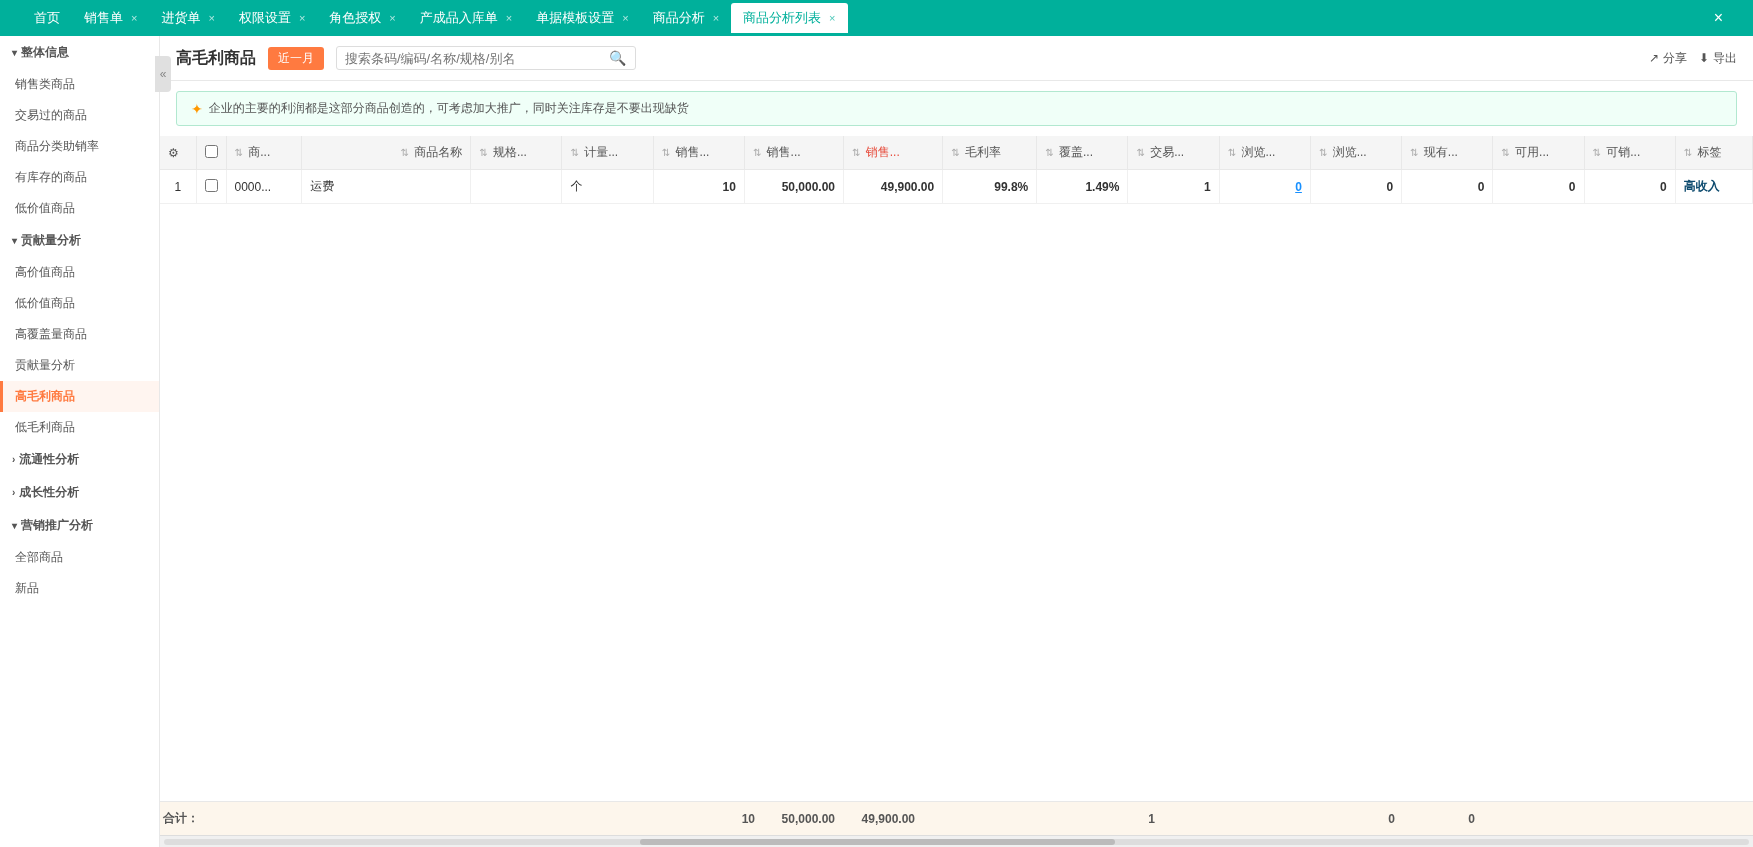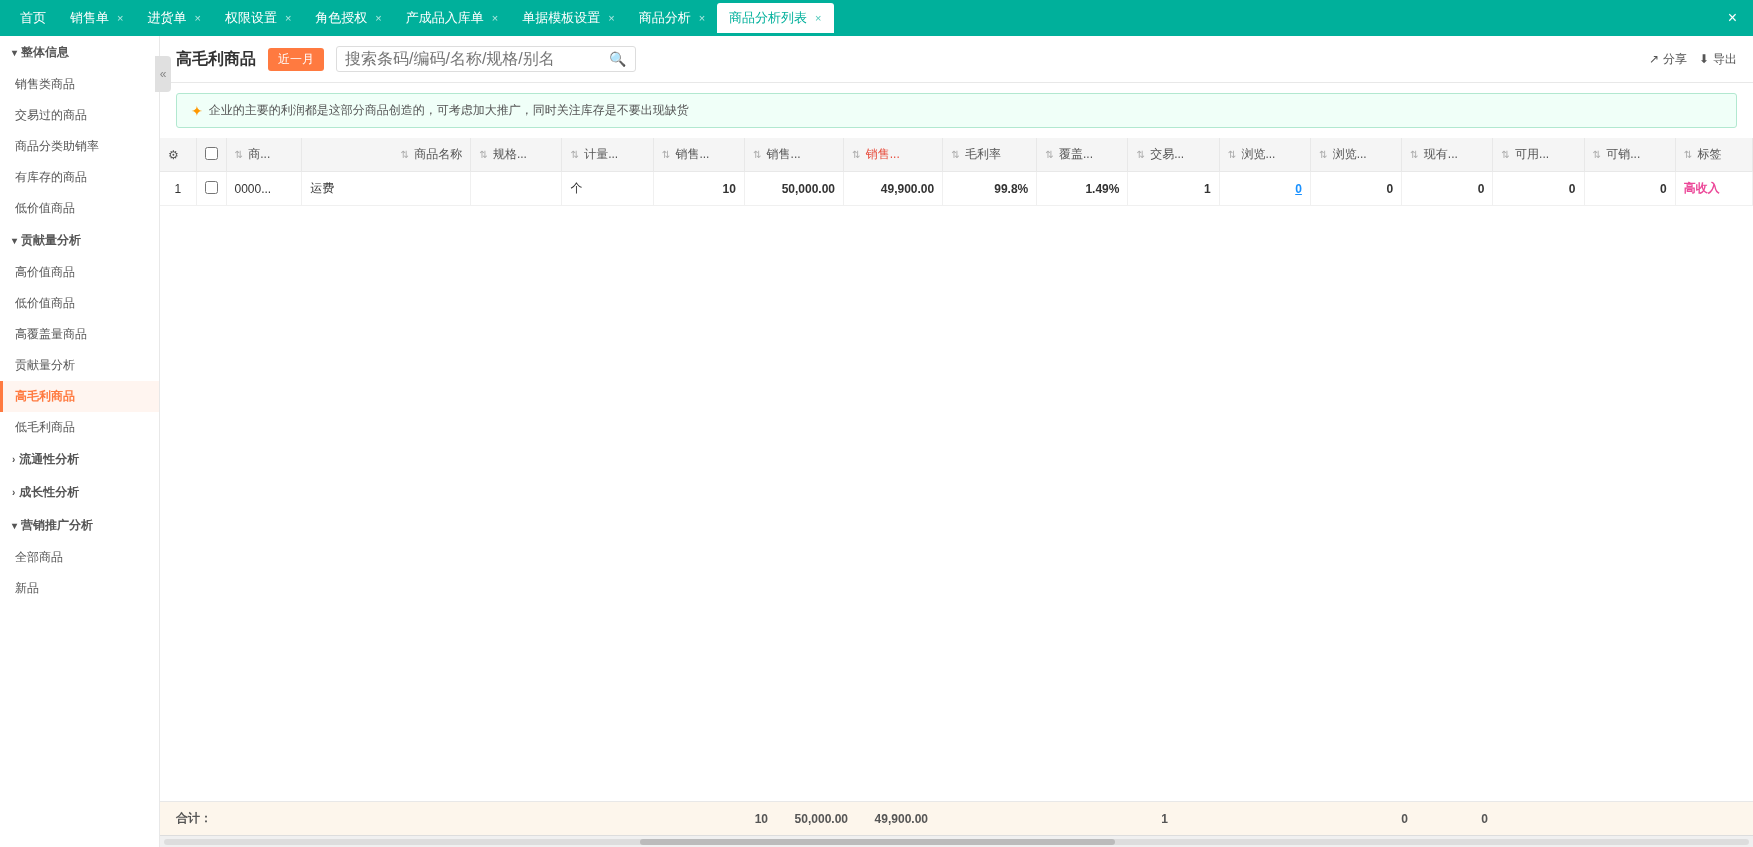--- a/index.html
+++ b/index.html
@@ -4,21 +4,21 @@
   <style>
     * { box-sizing: border-box; margin: 0; padding: 0; font-family: 'Microsoft YaHei', Arial, sans-serif; }
     body { background: #f5f5f5; font-size: 12px; color: #333; overflow: hidden; }
 
     
     .top-nav {
       background: #00b09b;
       display: flex;
       align-items: center;
       height: 36px;
-      padding: 0 8px;
+      padding: 0 22px;
       color: #fff;
     }
     .top-nav .tab {
       padding: 6px 12px;
       font-size: 13px;
       cursor: pointer;
       display: flex;
       align-items: center;
       gap: 4px;
       white-space: nowrap;
@@ -114,21 +114,21 @@
       border: 1px solid #ddd;
       border-radius: 3px;
       padding: 3px 8px;
       gap: 4px;
       flex: 1;
       max-width: 300px;
     }
     .search-box input {
       border: none;
       outline: none;
-      font-size: 16px;
+      font-size: 13px;
       color: #999;
       width: 100%;
       background: transparent;
     }
     .search-icon { color: #999; font-size: 14px; cursor: pointer; }
 
     .header-actions {
       margin-left: auto;
       display: flex;
       gap: 12px;
@@ -192,30 +192,30 @@
     }
     tbody td {
       padding: 8px 8px;
       color: #333;
       border-right: 1px solid #f0f0f0;
       white-space: nowrap;
     }
     .td-center { text-align: center; }
     .td-right { text-align: right; font-weight: bold; }
     .tag-high-income {
-      color: #ec4899;
+      color: #0c4a6e;
       font-weight: bold;
     }
     .link-cell { color: #1890ff; text-decoration: underline; cursor: pointer; }
 
     
     .footer-bar {
       background: #fdf6ec;
       border-top: 1px solid #e8e8e8;
-      padding: 8px 16px;
+      padding: 8px 3px;
       display: flex;
       align-items: center;
       font-size: 12px;
       color: #555;
       gap: 0;
     }
     .footer-label {
       width: 180px;
       font-weight: bold;
     }

